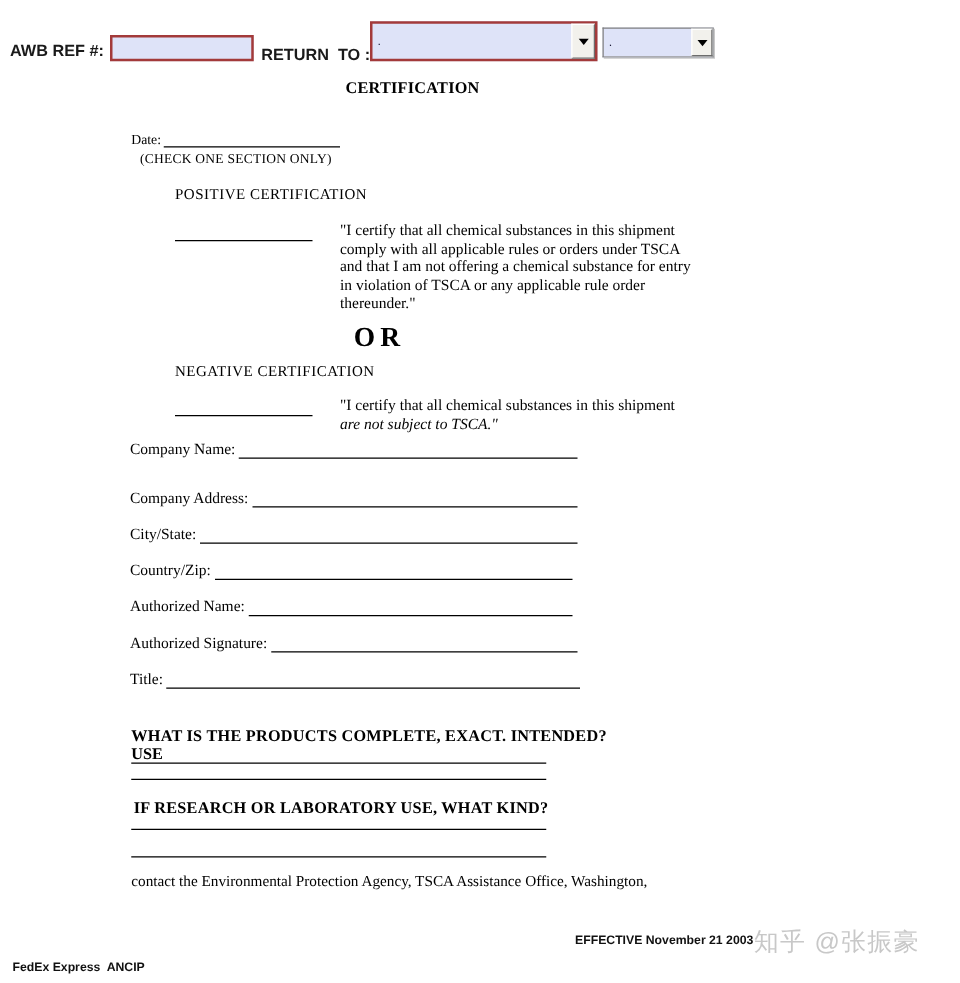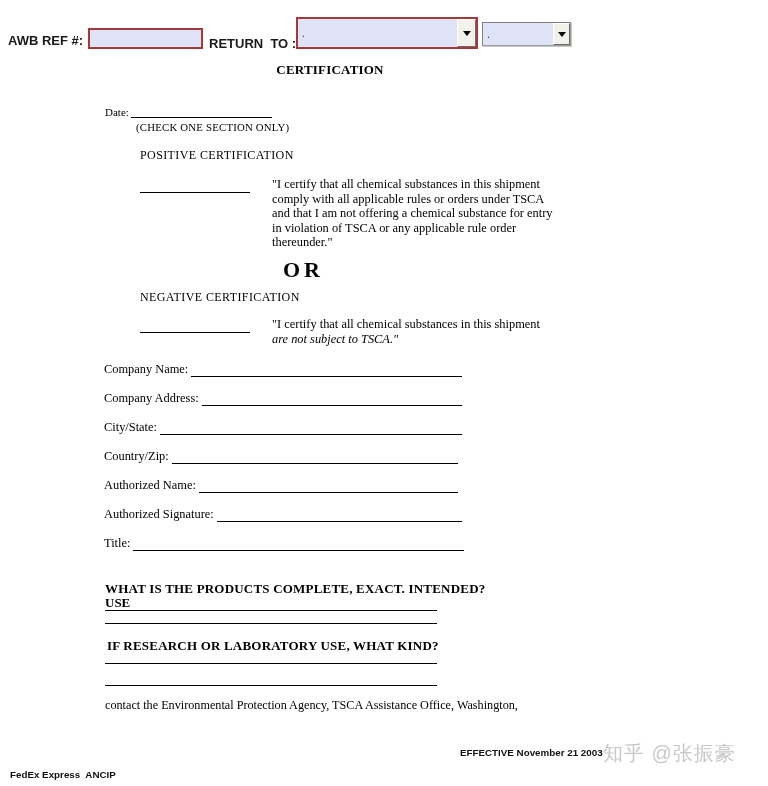--- a/index.html
+++ b/index.html
@@ -66,21 +66,21 @@
     font-weight: 700; font-size: 13px; line-height: 13.5px;
     letter-spacing: 0.2px;
   }
   .heading {
     font-size: 12px; letter-spacing: 0.4px;
   }
   .blank-line { border-bottom: 1px solid #000; }
 
   .date-row { left: 105px; top: 106px; font-size: 11px; display: flex; }
   .date-underline { width: 141px; border-bottom: 1px solid #000; margin-left: 2px; }
-  .check-note { left: 136px; top: 121px; font-size: 10.8px; letter-spacing: 0.2px; }
+  .check-note { left: 112px; top: 121px; font-size: 10.8px; letter-spacing: 0.2px; }
 
   .cert-text { width: 284px; line-height: 14.6px; font-size: 12.4px; }
 
   .or-text {
     left: 283px; top: 257px;
     font-size: 22px; font-weight: 700; letter-spacing: 4px;
   }
 
   
   .field-row {
@@ -159,21 +159,21 @@
 
 <div class="abs heading" style="left:140px; top:290px;">NEGATIVE CERTIFICATION</div>
 
 <div class="abs blank-line" style="left:140px; top:318px; width:110px; height:15px;"></div>
 
 <div class="abs cert-text" style="left:272px; top:317px; width:300px;">
   <div>"I certify that all chemical substances in this shipment</div>
   <div style="font-style:italic;">are not subject to TSCA."</div>
 </div>
 
-<div class="abs field-row" style="top:361px;">
+<div class="abs field-row" style="top:351px;">
   <span class="lbl">Company Name:</span>
   <span class="fill"></span>
 </div>
 <div class="abs field-row" style="top:390px;">
   <span class="lbl">Company Address:</span>
   <span class="fill"></span>
 </div>
 <div class="abs field-row" style="top:419px;">
   <span class="lbl">City/State:</span>
   <span class="fill"></span>

